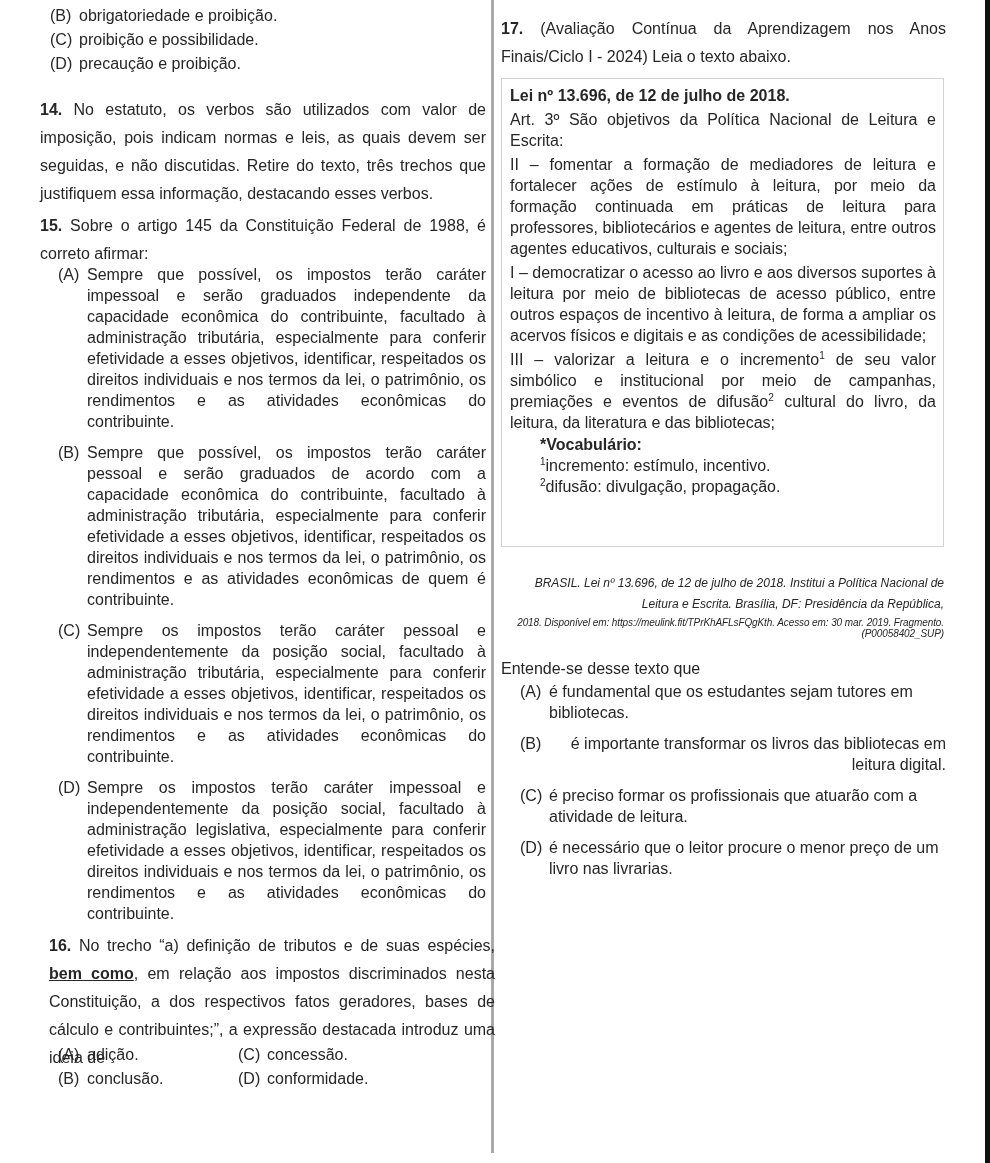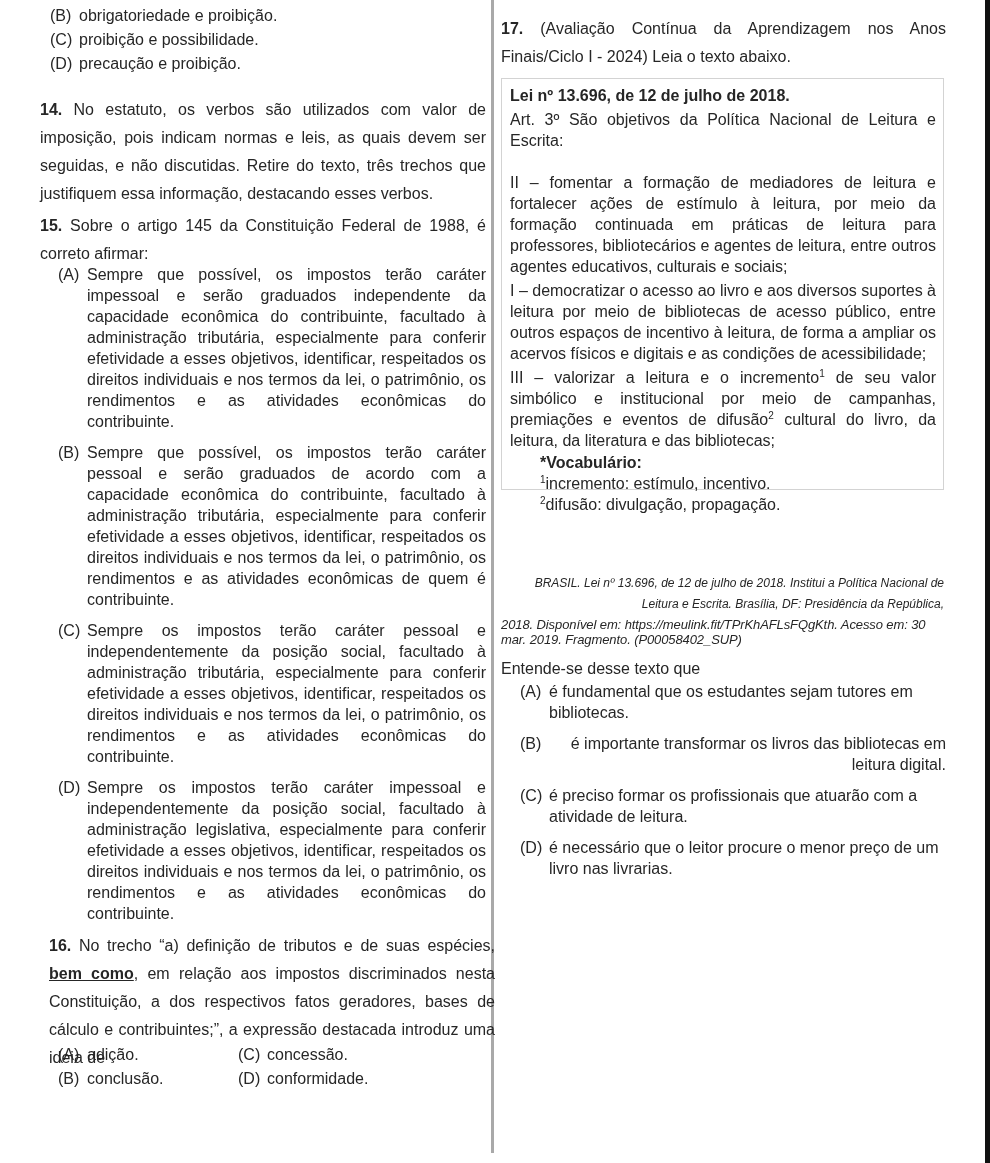--- a/index.html
+++ b/index.html
@@ -14,31 +14,31 @@
     .edge { position: absolute; left: 985px; top: 0; width: 5px; height: 1163px; background: #111; }
 
     .opt { display: flex; line-height: 21px; margin: 0; }
     .opt .lbl { flex: 0 0 auto; width: 29px; white-space: nowrap; }
     .opt .txt { flex: 1 1 auto; text-align: justify; }
     .stem { line-height: 28px; text-align: justify; margin: 0; }
     .stem b, .qnum { font-weight: bold; }
     .u { font-weight: bold; text-decoration: underline; }
 
     .law-box {
-      position: absolute; left: 501px; top: 78px; width: 443px; height: 412px;
+      position: absolute; left: 501px; top: 78px; width: 443px; height: 469px;
       border: 1.5px solid #d3d3d3; box-sizing: border-box; padding: 6px 7px 0 8px;
     }
     .law-box p { margin: 0; line-height: 21px; text-align: justify; }
     .law-title { font-weight: bold; margin-bottom: 3px !important; }
     .vocab { padding-left: 30px; margin-top: 1px; }
     .vocab p { line-height: 21px; }
     sup { font-size: 10px; line-height: 0; }
 
     .ref { position: absolute; left: 501px; top: 573px; width: 443px; text-align: right; font-style: italic; font-size: 12px; line-height: 21px; }
-    .ref-small { position: absolute; left: 501px; top: 617px; width: 443px; text-align: left; font-style: italic; font-size: 13px; letter-spacing: -0.1px; }
+    .ref-small { position: absolute; left: 501px; top: 617px; width: 443px; text-align: right; font-style: italic; font-size: 10px; letter-spacing: -0.1px; }
   </style>
 </head>
 <body>
 
 <div class="divider"></div>
 <div class="edge"></div>
 
 <div class="col left">
 
   <div style="position:absolute; top:5px; left:10px; width:436px;">
@@ -110,21 +110,21 @@
   </div>
 </div>
 
 <p class="stem" style="position:absolute; top:15px; left:501px; width:445px;">
   <span class="qnum">17.</span>
   <span>(Avaliação Contínua da Aprendizagem nos Anos Finais/Ciclo I - 2024) Leia o texto abaixo.</span>
 </p>
 
 <div class="law-box">
   <p class="law-title">Lei nº 13.696, de 12 de julho de 2018.</p>
-  <p style="margin-bottom:21px">Art. 3º São objetivos da Política Nacional de Leitura e Escrita:</p>
+  <p style="margin-bottom:3px">Art. 3º São objetivos da Política Nacional de Leitura e Escrita:</p>
   <p style="margin-bottom:3px">II – fomentar a formação de mediadores de leitura e fortalecer ações de estímulo à leitura, por meio da formação continuada em práticas de leitura para professores, bibliotecários e agentes de leitura, entre outros agentes educativos, culturais e sociais;</p>
   <p style="margin-bottom:3px">I – democratizar o acesso ao livro e aos diversos suportes à leitura por meio de bibliotecas de acesso público, entre outros espaços de incentivo à leitura, de forma a ampliar os acervos físicos e digitais e as condições de acessibilidade;</p>
   <p>
     <span>III – valorizar a leitura e o incremento</span><sup>1</sup><span> de seu valor simbólico e institucional por meio de campanhas, premiações e eventos de difusão</span><sup>2</sup><span> cultural do livro, da leitura, da literatura e das bibliotecas;</span>
   </p>
   <div class="vocab">
     <p style="font-weight:bold">*Vocabulário:</p>
     <p><sup>1</sup><span>incremento: estímulo, incentivo.</span></p>
     <p><sup>2</sup><span>difusão: divulgação, propagação.</span></p>
   </div>

